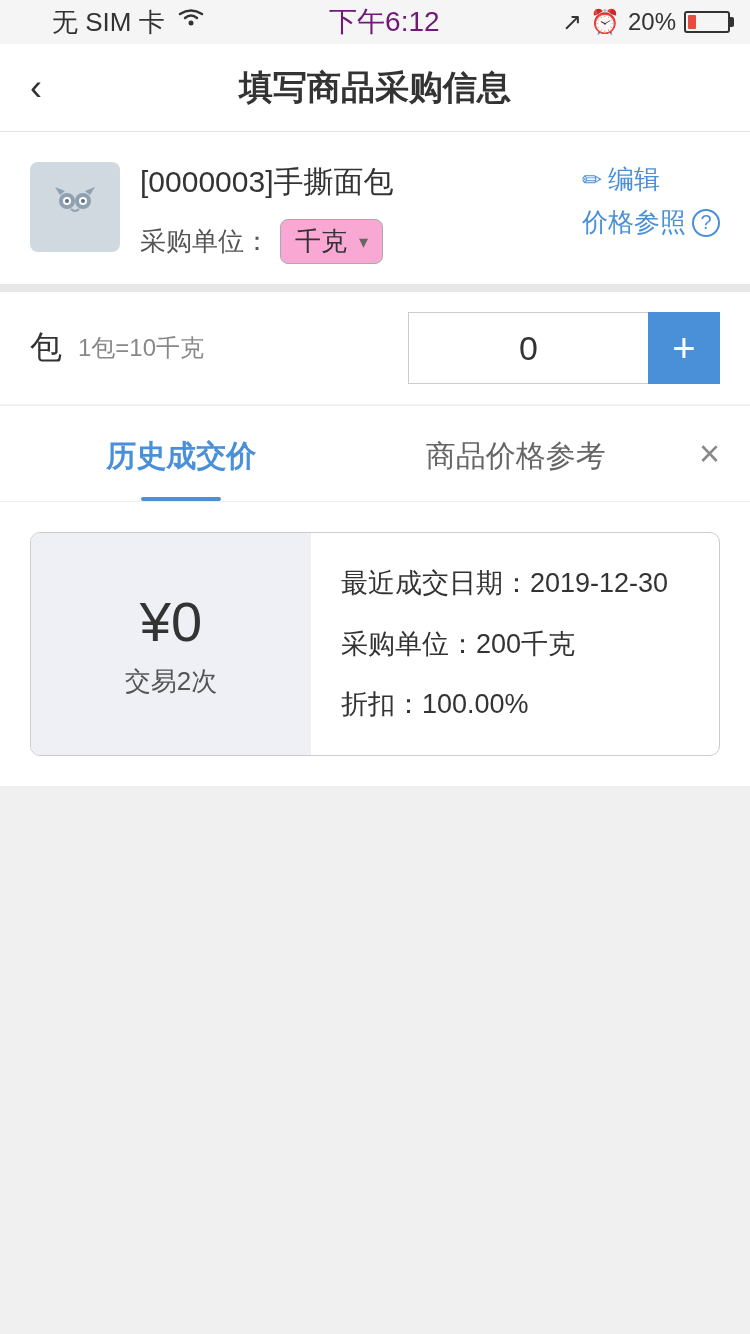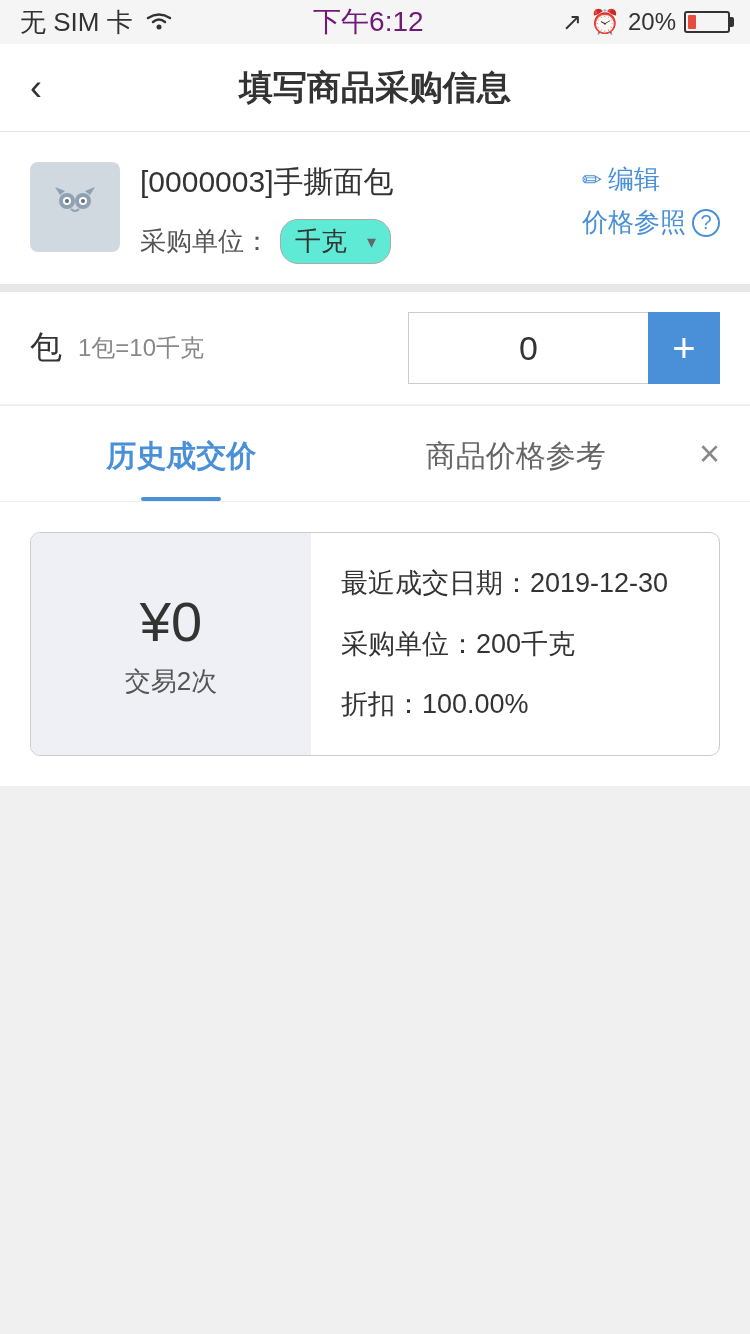--- a/index.html
+++ b/index.html
@@ -18,24 +18,25 @@
       height: 44px;
       background: #f5f5f5;
       display: flex;
       align-items: center;
       justify-content: space-between;
       padding: 0 20px;
       font-size: 26px;
     }
     .status-left {
       display: flex;
-      align-items: flex-end;
+      align-items: flex-start;
       gap: 10px;
       font-size: 26px;
       color: #333;
+      margin-left: 32px;
     }
     .status-center {
       font-size: 28px;
       color: #701a75;
       font-weight: 500;
     }
     .status-right {
       display: flex;
       align-items: center;
       gap: 8px;
@@ -140,26 +141,26 @@
       display: flex;
       align-items: center;
       gap: 10px;
       font-size: 26px;
       color: #555;
     }
     .unit-select {
       display: flex;
       align-items: center;
       border: 1px solid #aaa;
-      border-radius: 18px;
+      border-radius: 8px;
       padding: 4px 14px;
       font-size: 26px;
       color: #333;
-      background: #5eead4;
-      gap: 20px;
+      background: #f9a8d4;
+      gap: 12px;
     }
     .chevron-down {
       font-size: 18px;
       color: #666;
     }
     .product-edit {
       display: flex;
       align-items: center;
       gap: 6px;
       font-size: 26px;

